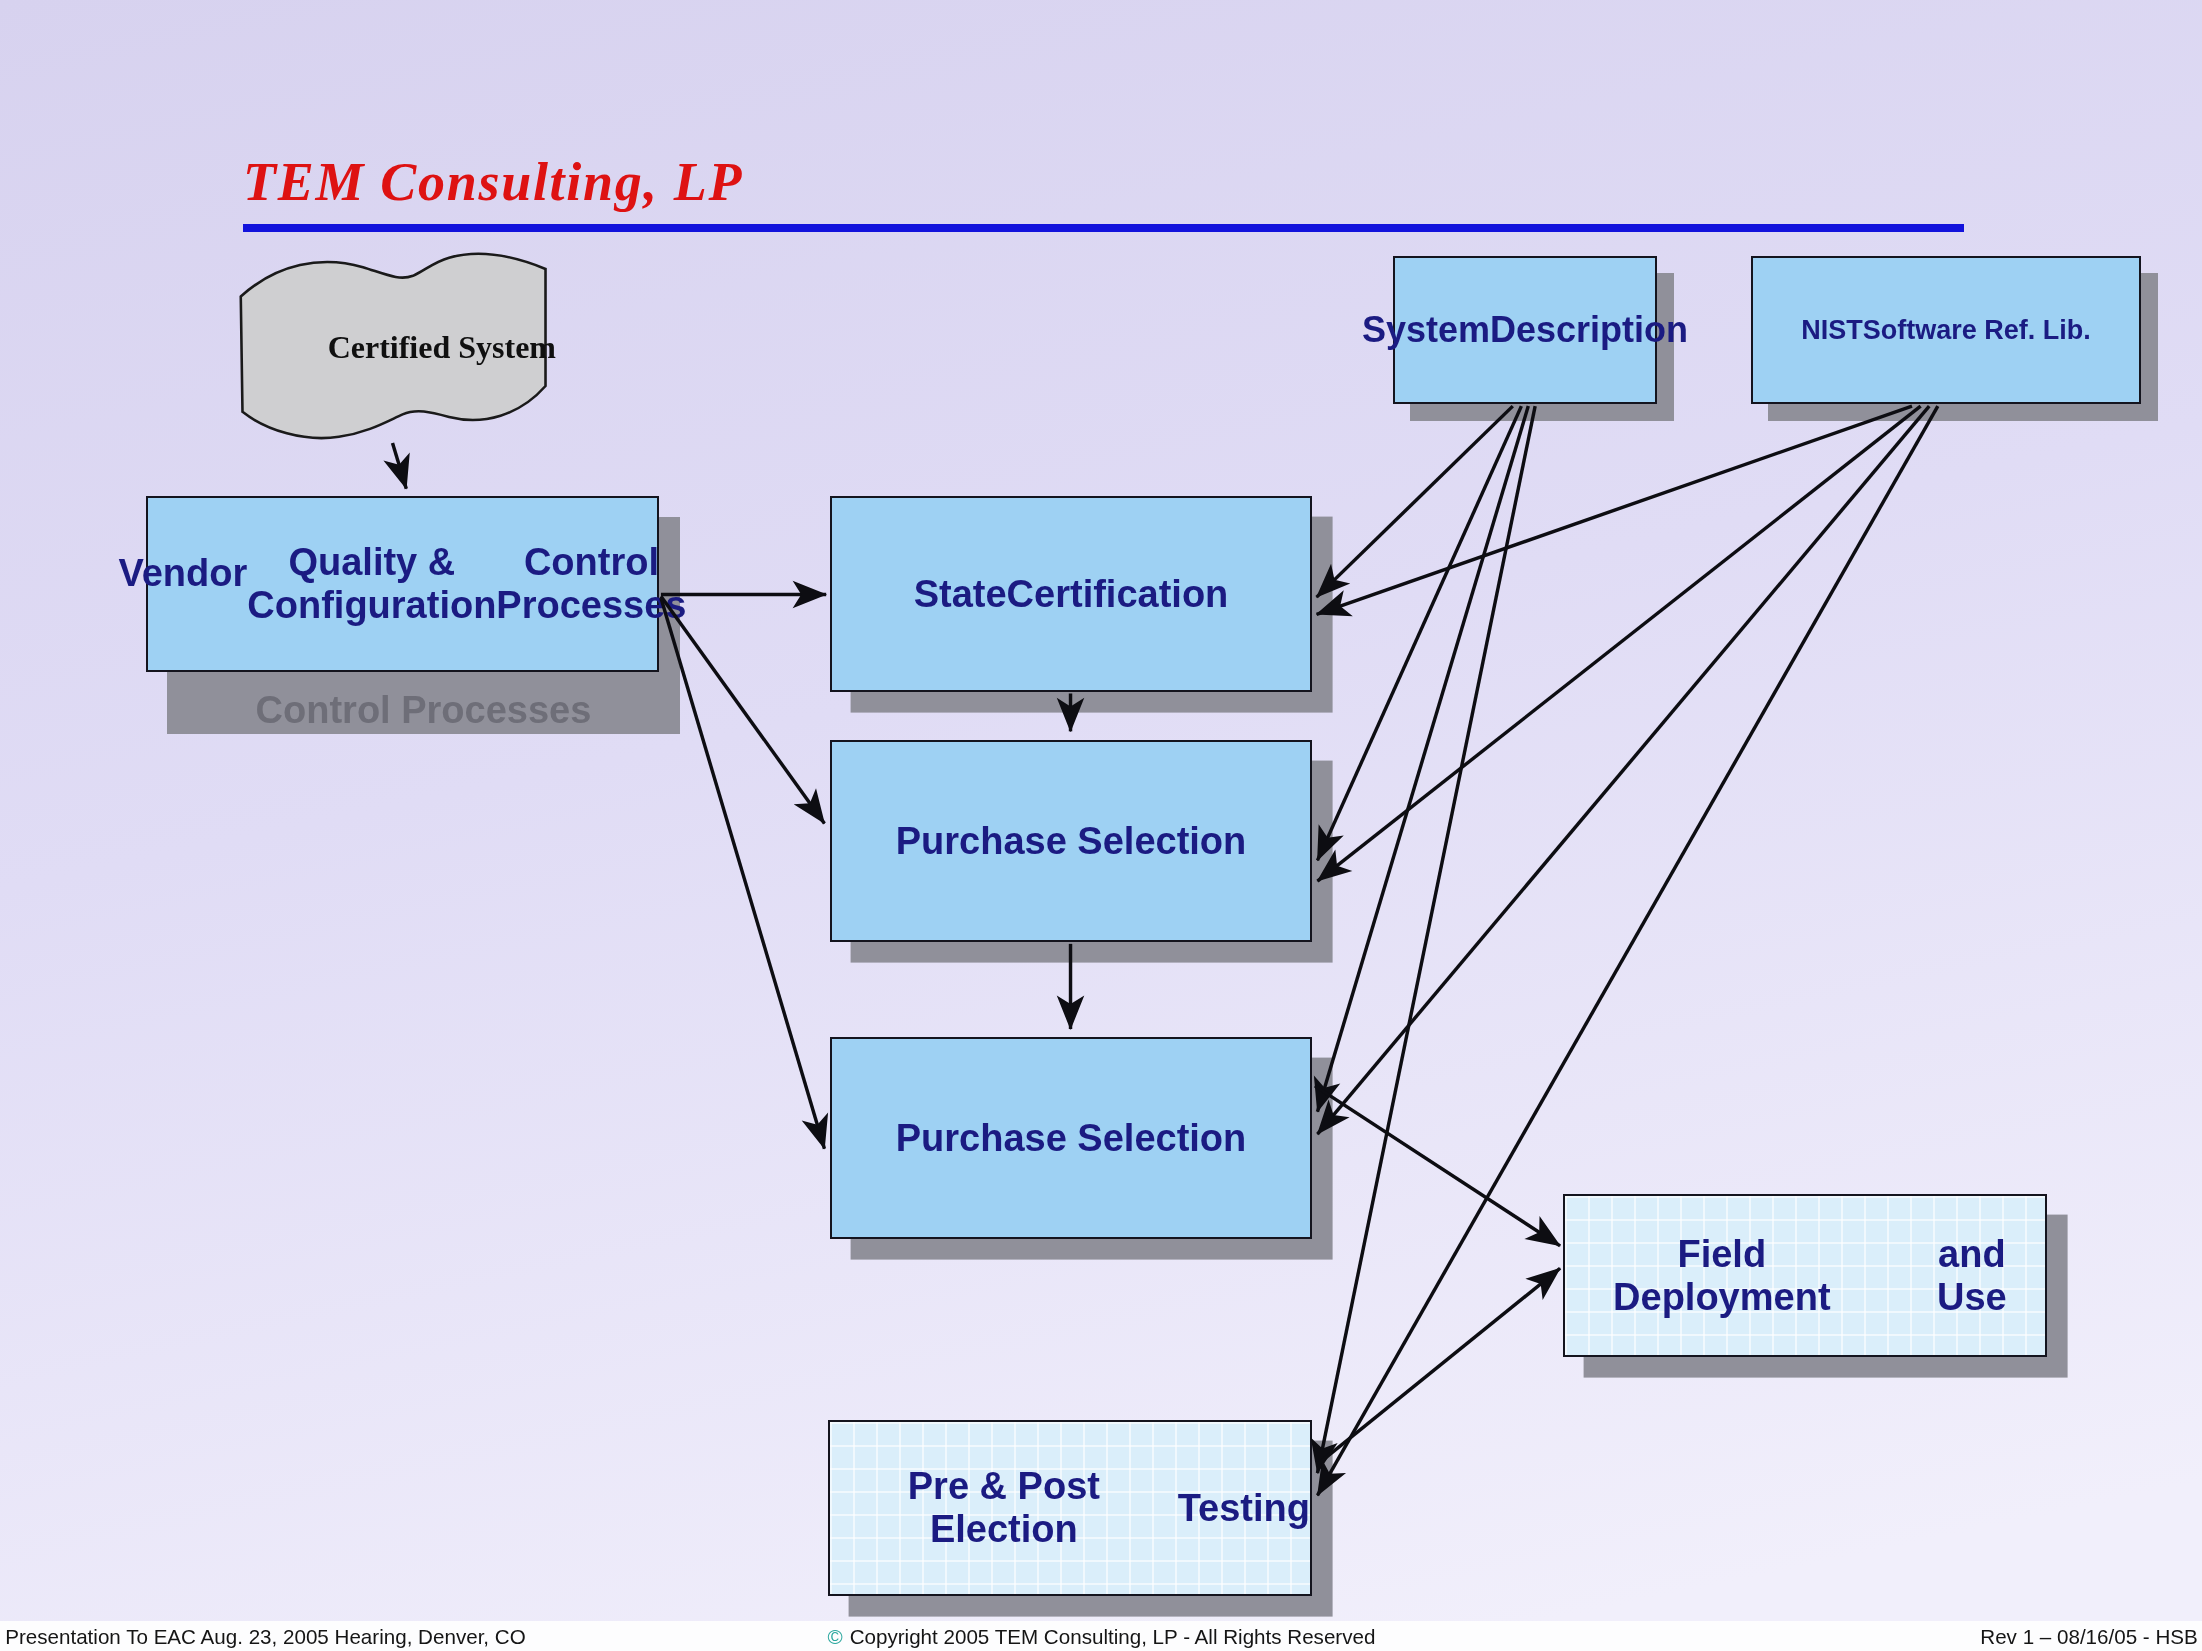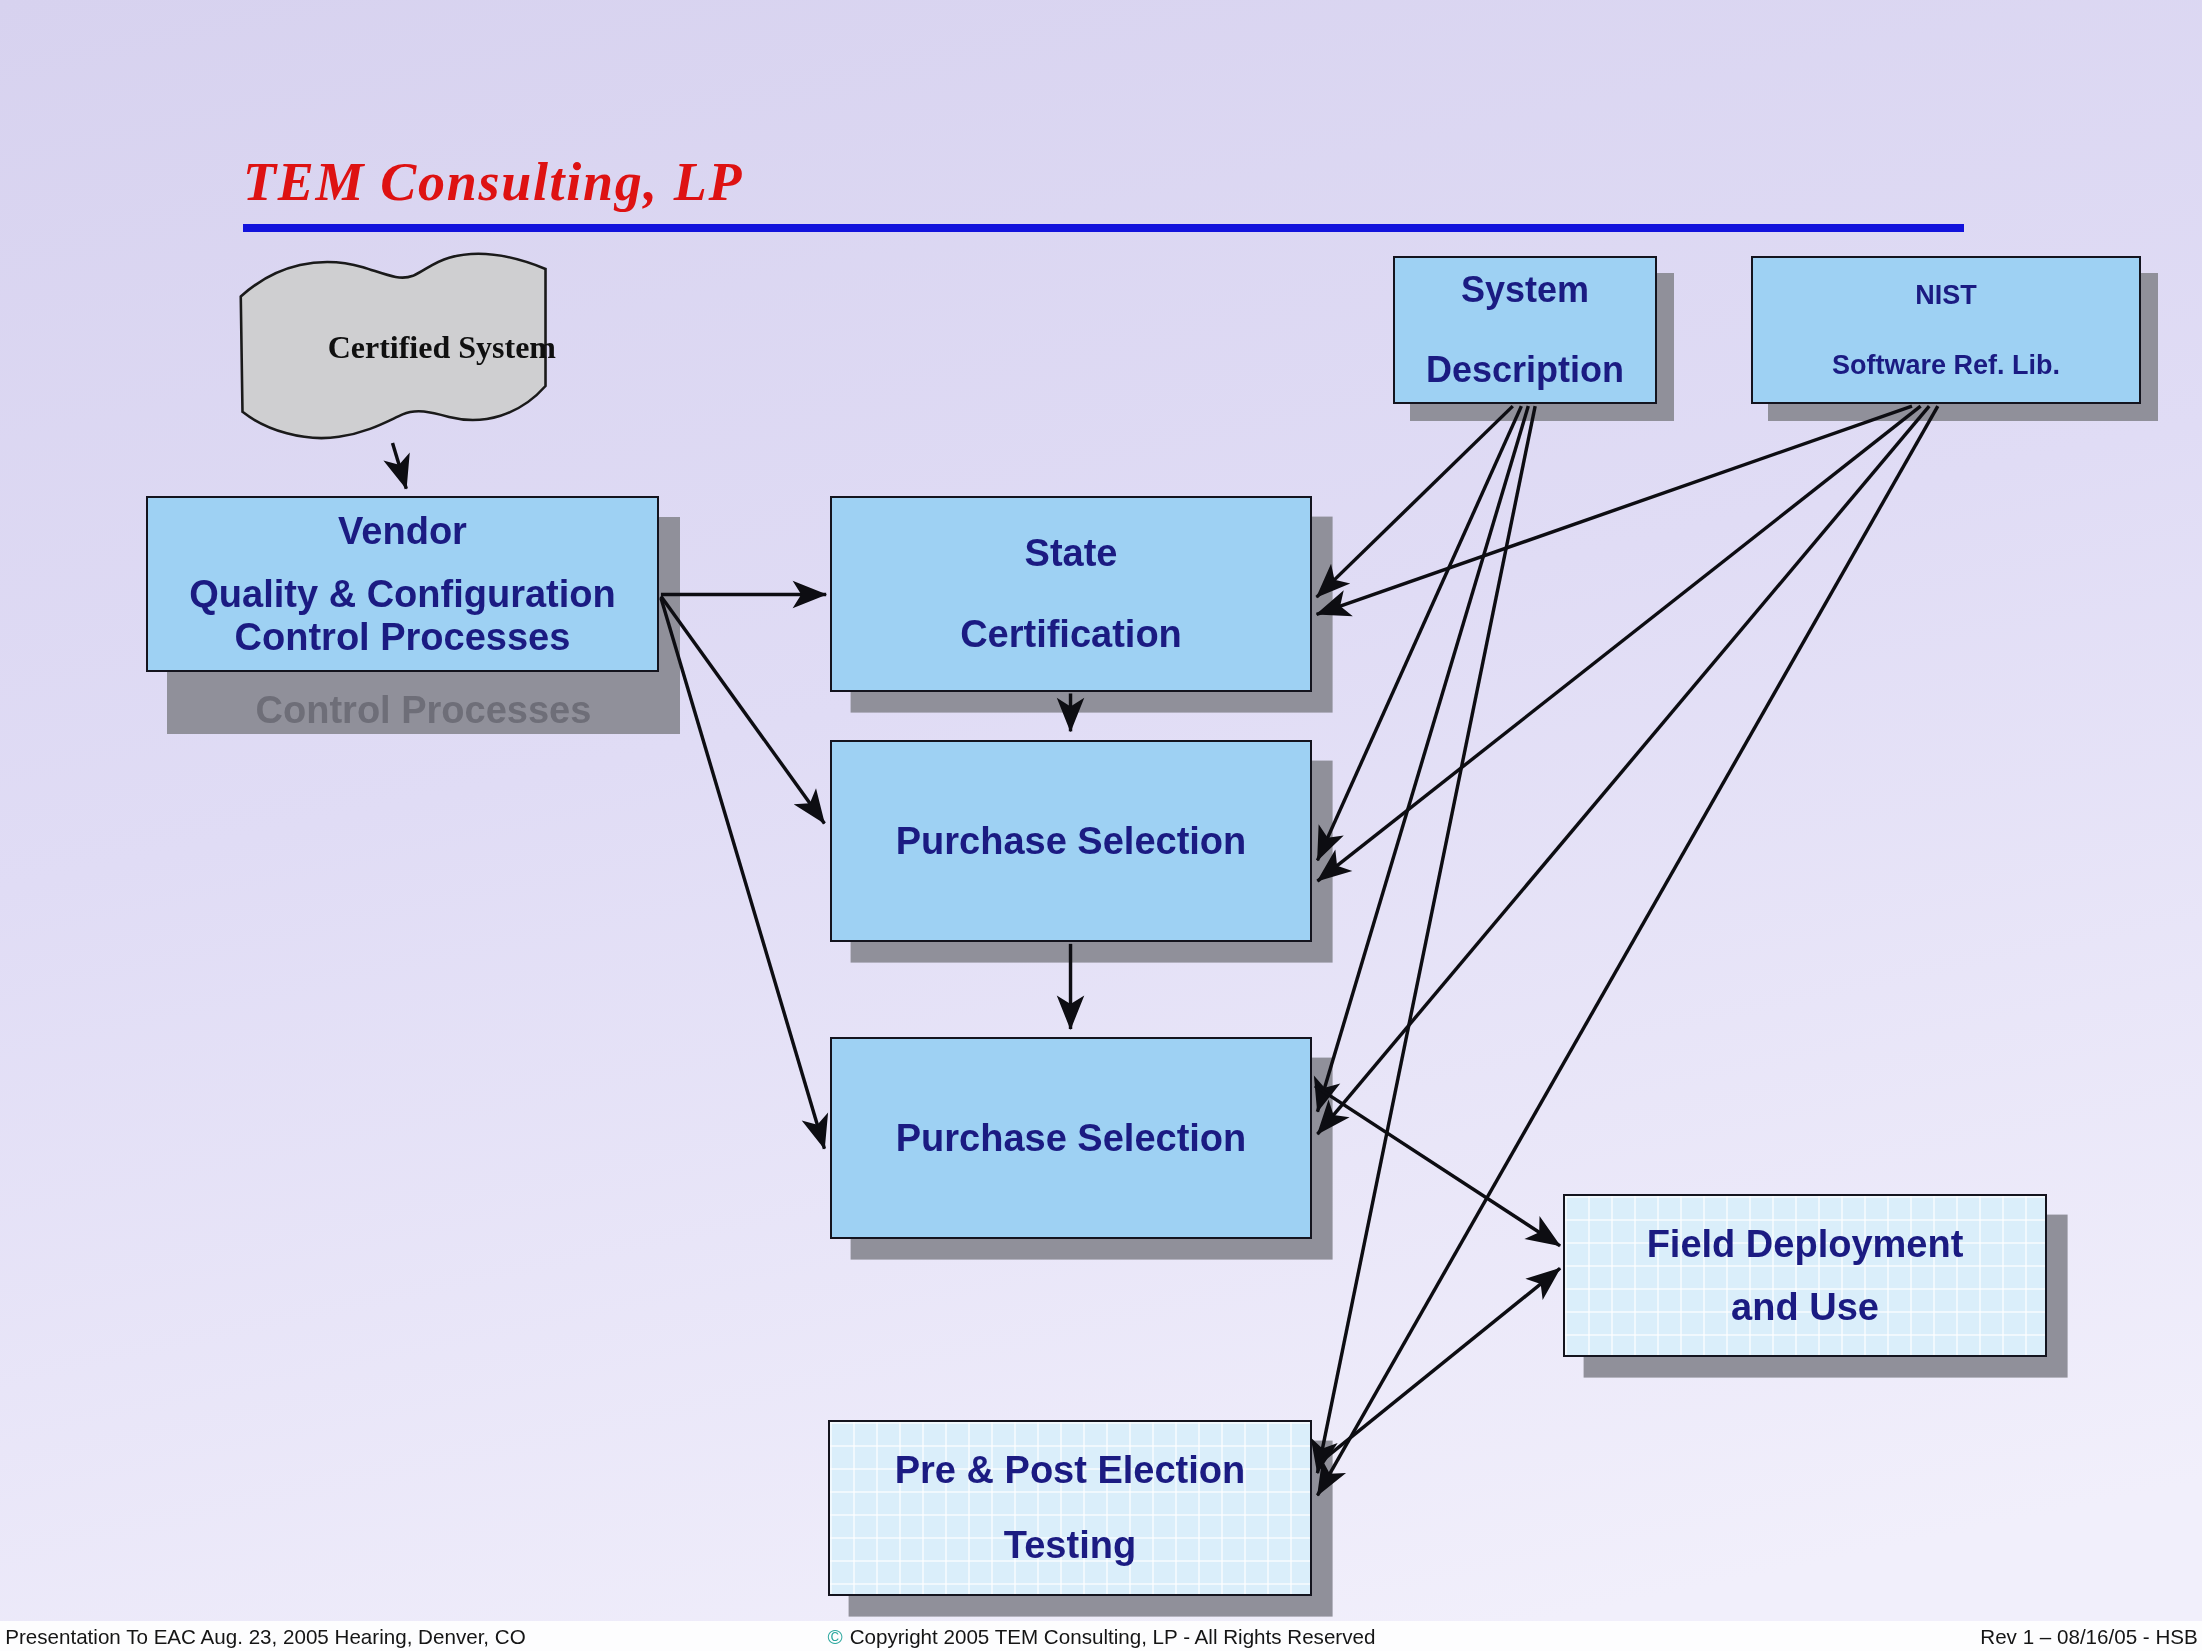--- a/index.html
+++ b/index.html
@@ -15,21 +15,21 @@
   .slide-title{position:absolute;left:243px;top:151px;color:var(--title_red);
     font-family:"Liberation Serif",serif;font-weight:700;font-style:italic;
     font-size:54px;letter-spacing:1.7px;white-space:nowrap;}
   .title-rule{position:absolute;left:243px;top:224px;width:1721px;height:7.7px;background:var(--rule_blue);}
 
   .flag{position:absolute;left:232px;top:250px;width:324px;height:198px;}
   .flag svg{position:absolute;left:0;top:0;}
   .flag-label{position:absolute;left:0;top:79px;width:100%;text-align:right;
     font-family:"Liberation Serif",serif;font-weight:700;font-size:32px;color:#101010;}
 
-  .box{position:absolute;display:flex;flex-direction:column;justify-content:center;align-items:center;
+  .box{position:absolute;display:flex;flex-direction:row;justify-content:center;align-items:center;
     background:var(--box_blue);border:2.6px solid var(--box_border);box-sizing:border-box;
     color:var(--text_navy);font-weight:700;font-size:38px;line-height:1.12;text-align:center;
     box-shadow:20.6px 20.6px 0 0 var(--shadow_gray);z-index:3;}
   .box.small-shadow{box-shadow:17px 17px 0 0 var(--shadow_gray);}
   .box.light{background-color:var(--box_blue_light);
     background-image:linear-gradient(rgba(255,255,255,.6) 1.7px,transparent 1.7px),
                      linear-gradient(90deg,rgba(255,255,255,.6) 1.7px,transparent 1.7px);
     background-size:23px 23px;}
   .box .bl{pointer-events:none;}
 

